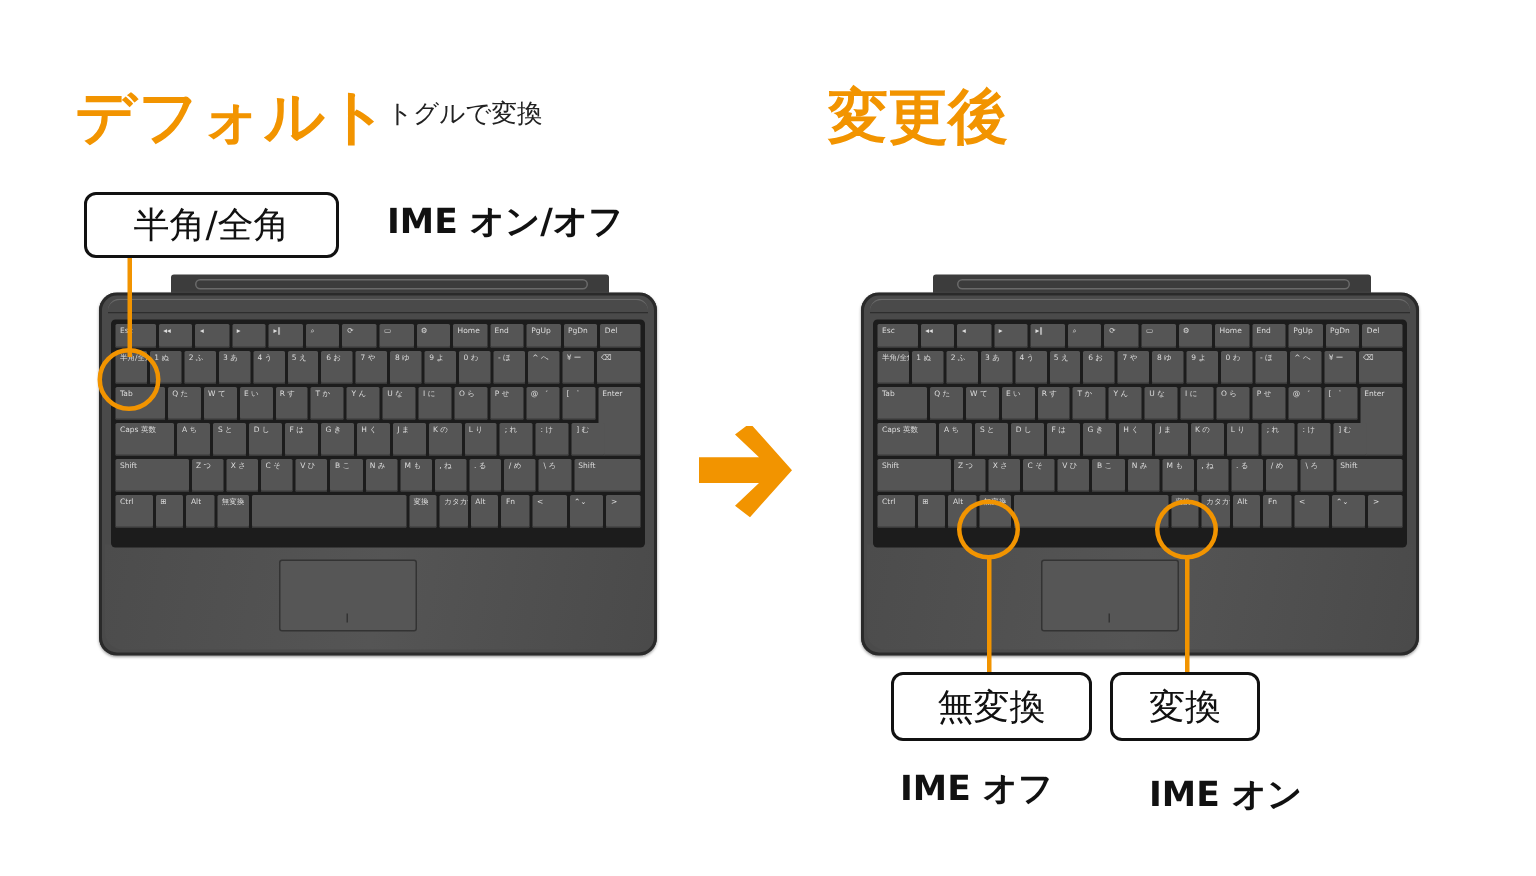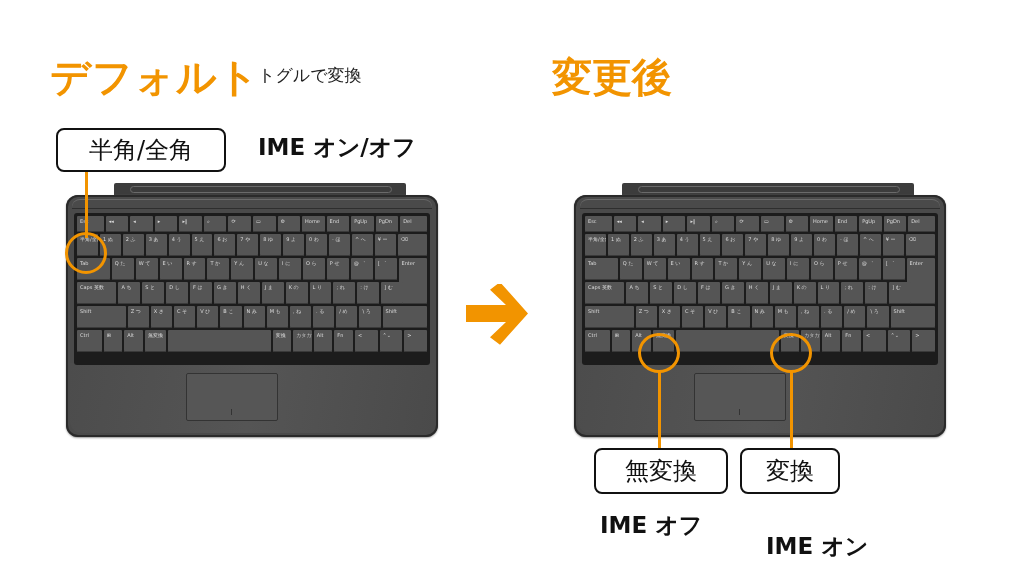--- a/index.html
+++ b/index.html
@@ -232,13 +232,13 @@
 <div class="ring" style="left:770px;top:333px;width:42px;height:40px;"></div>
 <div class="vline" style="left:790px;top:372px;height:78px;"></div>
 
 <div class="label-box" style="left:594px;top:448px;width:134px;height:46px;">
   <span>無変換</span>
 </div>
 <div class="label-box" style="left:740px;top:448px;width:100px;height:46px;">
   <span>変換</span>
 </div>
 <div class="ime-label" style="left:600px;top:510px;">IME オフ</div>
-<div class="ime-label" style="left:766px;top:531px;">IME オン</div>
+<div class="ime-label" style="left:766px;top:514px;">IME オン</div>
 
 </body></html>

